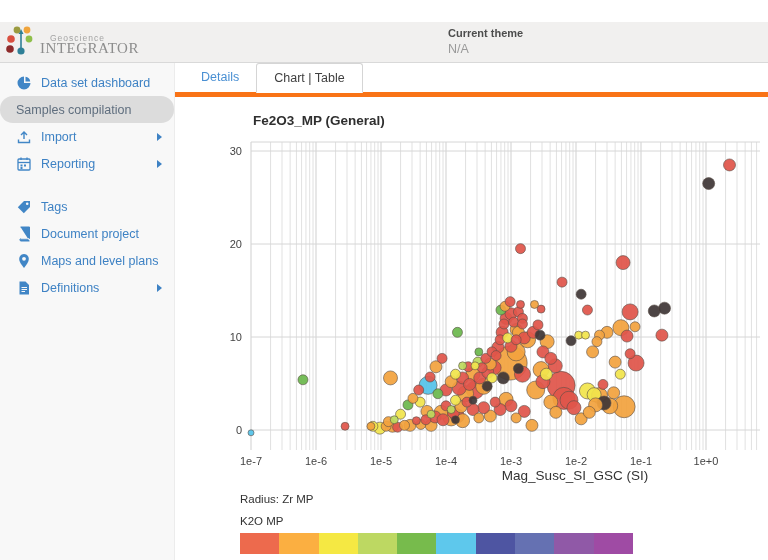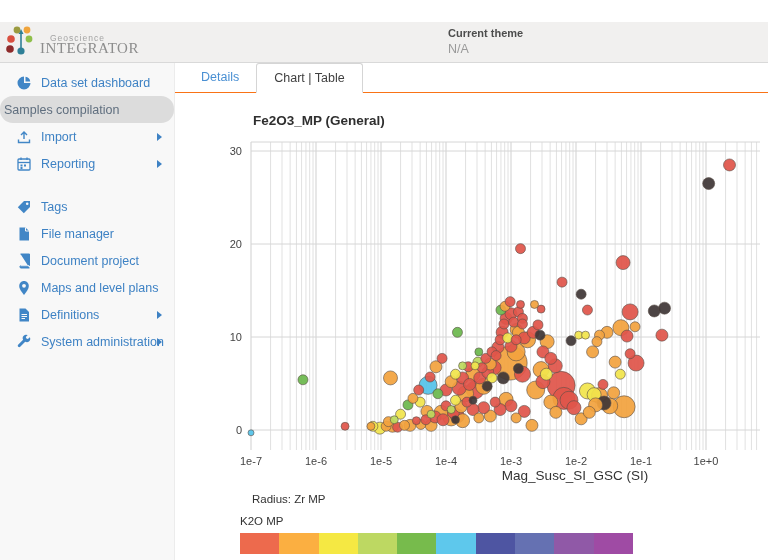--- a/index.html
+++ b/index.html
@@ -10,35 +10,35 @@
   .logo-text1{position:absolute;left:44px;top:9px;font-size:8.5px;color:#a3a3a3;letter-spacing:1px;}
   .logo-text2{position:absolute;left:34px;top:16px;font-family:"Liberation Serif",serif;font-size:15px;color:#8d8d8d;letter-spacing:0.5px;}
   .hdr-block{position:absolute;top:5px;}
   .hdr-label{font-size:11px;font-weight:bold;color:#4d4d4d;}
   .hdr-value{font-size:12.5px;color:#4a8fd3;margin-top:3px;}
   .hdr-value.muted{color:#9a9a9a;}
   
   .sidebar{position:absolute;left:0;top:41px;width:175px;bottom:7px;background:#f8f8f8;border-right:1px solid #ececec;padding-top:6px;box-sizing:border-box;}
   .s-item{position:relative;height:27px;display:flex;align-items:center;padding-left:16px;color:#3e82c4;font-size:12.5px;cursor:pointer;}
   .s-item .s-icon{width:16px;height:16px;margin-right:9px;display:inline-flex;}
-  .s-item.sub{padding-left:4px;border-radius:13px;}
+  .s-item.sub{padding-left:16px;border-radius:13px;}
   .s-item.selected{background:#dcdcdc;color:#5f6e7e;}
   .s-item.gap{margin-top:16px;}
   .caret{position:absolute;right:12px;width:0;height:0;}
   .caret.down{border-left:4px solid transparent;border-right:4px solid transparent;border-top:5px solid #3e82c4;}
   .caret.right{border-top:4px solid transparent;border-bottom:4px solid transparent;border-left:5px solid #3e82c4;}
   
   .main{position:absolute;left:175px;top:41px;right:0;bottom:7px;background:#fff;}
-  .tabbar{position:relative;height:29px;border-bottom:1px solid #f97316;display:flex;padding-left:9px;}
+  .tabbar{position:relative;height:29px;border-bottom:5px solid #f97316;display:flex;padding-left:9px;}
   .tab{padding:0 17px;line-height:29px;font-size:12.5px;color:#4a90d3;cursor:pointer;}
   .tab.active{background:#fff;border:1px solid #d5d5d5;border-bottom:1px solid #fff;margin-bottom:-1px;border-radius:3px 3px 0 0;color:#3f3f3f;}
   .chart-title{position:absolute;left:78px;top:50px;font-size:13.5px;font-weight:600;color:#2f2f2f;}
   #scatter-svg{position:absolute;left:0;top:44px;}
   .x-axis-title{position:absolute;left:200px;top:405px;width:400px;text-align:center;font-size:13.5px;color:#333;}
-  .radius-label{position:absolute;left:77px;top:430px;font-size:11.5px;color:#333;}
+  .radius-label{position:absolute;left:65px;top:430px;font-size:11.5px;color:#333;}
   .k2o-label{position:absolute;left:65px;top:452px;font-size:11.5px;color:#333;}
   .colorbar{position:absolute;left:65px;top:470px;width:393px;height:21px;display:flex;}
   .cb-minmax{position:absolute;left:65px;top:495px;width:393px;display:flex;justify-content:space-between;font-size:11.5px;color:#333;}
 </style>
 </head>
 <body>
 
 <div class="app">
 
   <div class="header">
@@ -109,29 +109,20 @@
     <div class="s-item gap">
       <span class="s-icon">
         <svg width="16" height="16" viewBox="0 0 16 16">
             <path d="M1.8 8.2 L8 2 H14 V8 L7.8 14.2 Z" fill="#4186c6"></path>
             <circle cx="11.2" cy="4.8" r="1.3" fill="#f8f8f8"></circle>
           </svg>
       </span>
       <span class="s-label">Tags</span>
     </div>
 
-    <div class="s-item">
-      <span class="s-icon">
-        <svg width="16" height="16" viewBox="0 0 16 16">
-            <path d="M3.5 1.5 H9.5 L13 5 V14.5 H3.5 Z" fill="#4186c6"></path>
-            <path d="M9.5 1.5 L9.5 5 H13" fill="none" stroke="#f8f8f8" stroke-width="1"></path>
-          </svg>
-      </span>
-      <span class="s-label">File manager</span>
-    </div>
 
     <div class="s-item">
       <span class="s-icon">
         <svg width="16" height="16" viewBox="0 0 16 16">
             <path d="M4.5 1 H13.5 V12.5 H4.5 A1.8 1.8 0 0 0 4.5 15 H13.5" fill="#4186c6" stroke="#4186c6" stroke-width="1"></path>
             <line x1="4.5" y1="12.7" x2="13" y2="12.7" stroke="#f8f8f8" stroke-width="1"></line>
           </svg>
       </span>
       <span class="s-label">Document project</span>
     </div>
@@ -152,29 +143,20 @@
             <path d="M3.5 1.5 H9.5 L13 5 V14.5 H3.5 Z" fill="#4186c6"></path>
             <line x1="5.5" y1="7.5" x2="11" y2="7.5" stroke="#f8f8f8" stroke-width="1"></line>
             <line x1="5.5" y1="9.5" x2="11" y2="9.5" stroke="#f8f8f8" stroke-width="1"></line>
             <line x1="5.5" y1="11.5" x2="9" y2="11.5" stroke="#f8f8f8" stroke-width="1"></line>
           </svg>
       </span>
       <span class="s-label">Definitions</span>
       <span class="caret right"></span>
     </div>
 
-    <div class="s-item">
-      <span class="s-icon">
-        <svg width="16" height="16" viewBox="0 0 16 16">
-            <path d="M13.8 3.2 A3.4 3.4 0 0 1 9.2 7.8 L4.2 12.8 A1.5 1.5 0 0 1 2.1 10.7 L7.1 5.7 A3.4 3.4 0 0 1 11.7 1.1 L9.8 3 L10.4 4.5 L11.9 5.1 Z" fill="#4186c6"></path>
-          </svg>
-      </span>
-      <span class="s-label">System administration</span>
-      <span class="caret right"></span>
-    </div>
 
   </div>
 
   <div class="main">
     <div class="tabbar">
       <div class="tab">Details</div>
       <div class="tab active">Chart | Table</div>
     </div>
 
     <div class="chart-title">Fe2O3_MP (General)</div>

